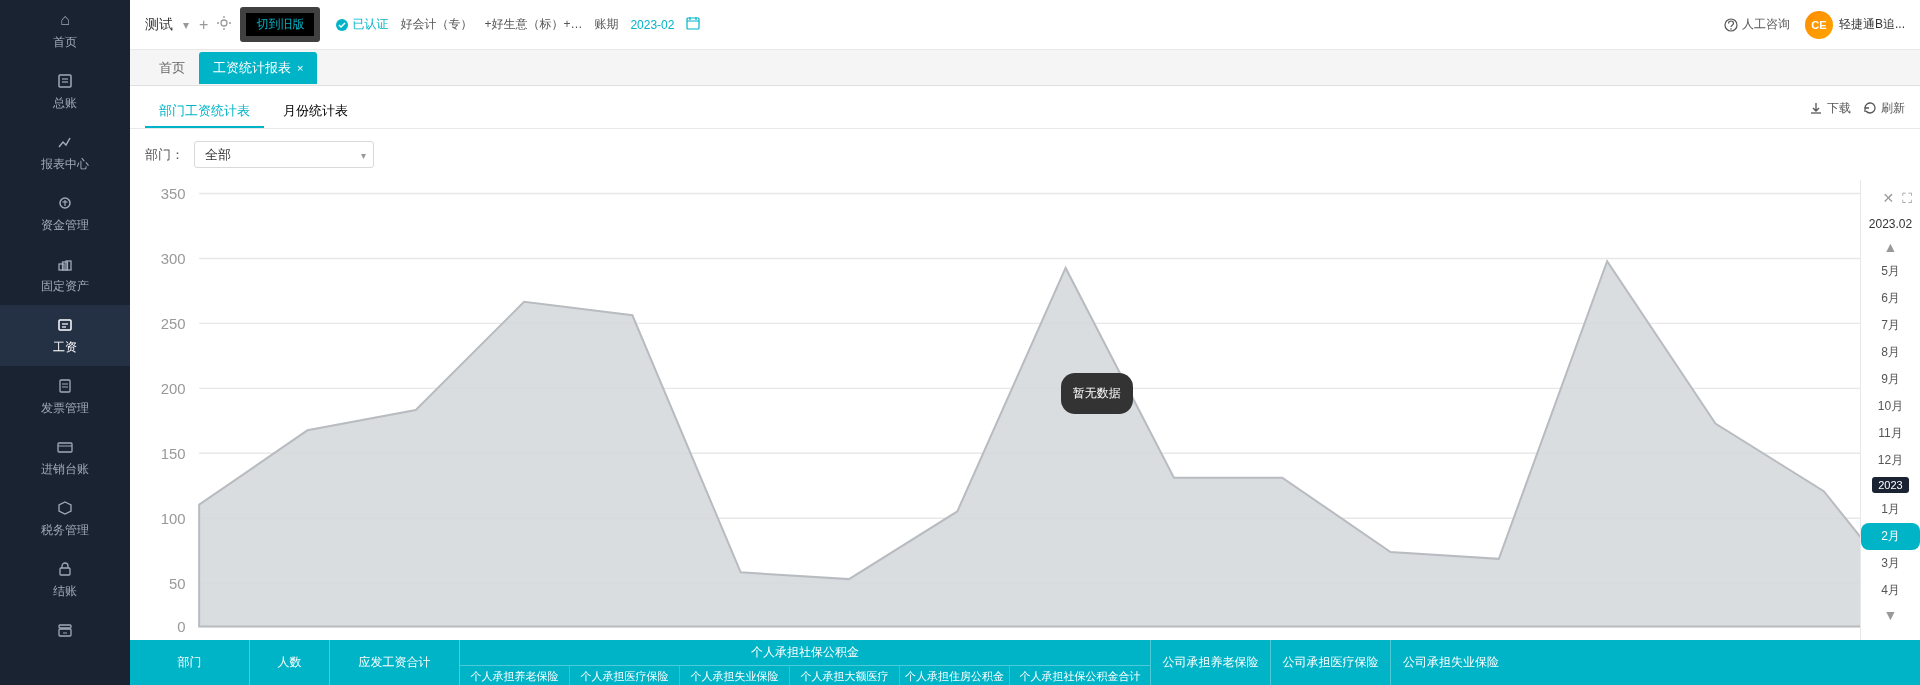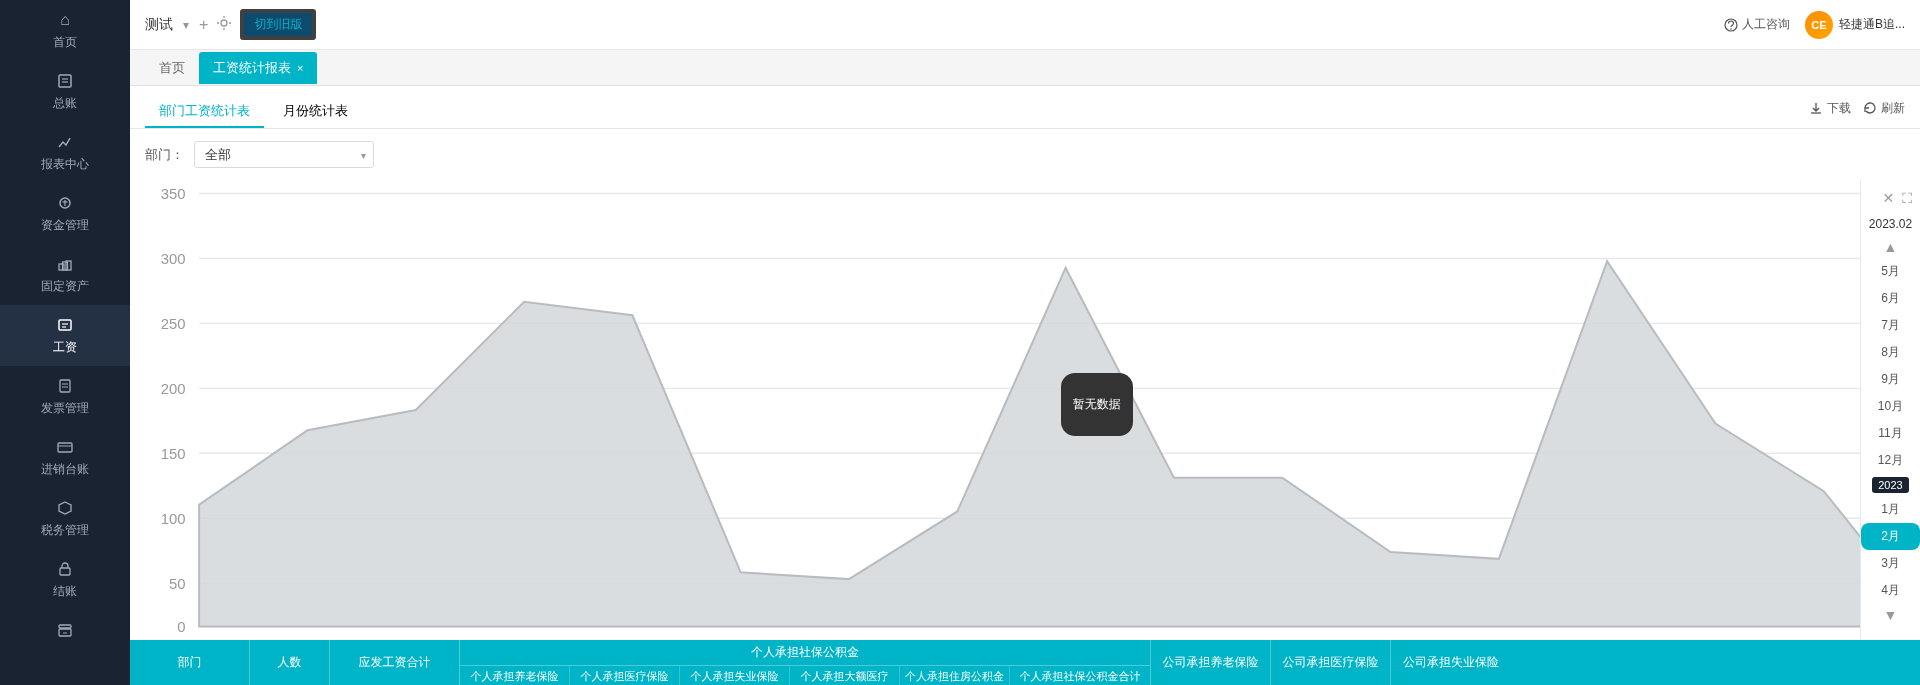--- a/index.html
+++ b/index.html
@@ -99,23 +99,23 @@
     .topbar-arrow {
       color: #999;
       font-size: 12px;
     }
     .topbar-actions {
       display: flex;
       align-items: center;
       gap: 8px;
     }
     .btn-old {
-      border: 4px solid #404040;
+      border: 6px solid #404040;
       color: #00b4c8;
-      background: #0c4a6e;
+      background: #000000;
       padding: 3px 10px;
       border-radius: 3px;
       font-size: 12px;
       cursor: pointer;
     }
     .topbar-status {
       display: flex;
       align-items: center;
       gap: 12px;
       margin-left: 5px;
@@ -381,21 +381,21 @@
       padding: 2px 6px;
       border-radius: 3px;
       margin: 3px 0;
     }
 
     
     .chart-tooltip {
       position: absolute;
       background: #333;
       color: white;
-      padding: 23px 12px;
+      padding: 12px 12px;
       border-radius: 14px;
       font-size: 12px;
       white-space: nowrap;
       z-index: 5;
     }
   </style>
 </head>
 <body>
 
 <div class="sidebar">
@@ -509,20 +509,41 @@
     <span class="topbar-arrow">▾</span>
     <div class="topbar-actions">
       <span style="color:#999;font-size:16px;cursor:pointer;">+</span>
       <span style="color:#999;cursor:pointer;">
         <svg width="16" height="16" viewBox="0 0 16 16" fill="none">
             <circle cx="8" cy="8" r="3" stroke="#999" stroke-width="1.3"></circle>
             <path d="M8 1v2M8 13v2M1 8h2M13 8h2" stroke="#999" stroke-width="1.3"></path>
           </svg>
       </span>
       <button class="btn-old">切到旧版</button>
+    </div>
+    <div class="topbar-status">
+      <span class="status-certified">
+        <svg width="14" height="14" viewBox="0 0 14 14" fill="none">
+            <circle cx="7" cy="7" r="6" fill="#00b4c8"></circle>
+            <path d="M4 7l2 2 4-4" stroke="white" stroke-width="1.5" fill="none"></path>
+          </svg>
+        <span>已认证</span>
+      </span>
+      <span>好会计（专）</span>
+      <span>+好生意（标）+…</span>
+      <span>账期</span>
+      <span style="color:#00b4c8; font-weight:500;">2023-02</span>
+      <span style="color:#00b4c8;cursor:pointer;">
+        <svg width="14" height="14" viewBox="0 0 14 14" fill="none">
+            <rect x="1" y="2" width="12" height="11" rx="1" stroke="#00b4c8" stroke-width="1.2"></rect>
+            <line x1="1" y1="5" x2="13" y2="5" stroke="#00b4c8" stroke-width="1"></line>
+            <line x1="4" y1="1" x2="4" y2="4" stroke="#00b4c8" stroke-width="1.2"></line>
+            <line x1="10" y1="1" x2="10" y2="4" stroke="#00b4c8" stroke-width="1.2"></line>
+          </svg>
+      </span>
     </div>
     <div class="topbar-right">
       <div class="btn-consult">
         <svg width="14" height="14" viewBox="0 0 14 14" fill="none">
             <circle cx="7" cy="7" r="6" stroke="#555" stroke-width="1.2"></circle>
             <path d="M4.5 5.5a2.5 2.5 0 0 1 5 0c0 1.5-2.5 2-2.5 3.5" stroke="#555" stroke-width="1.2"></path>
             <circle cx="7" cy="11" r="0.8" fill="#555"></circle>
           </svg>
         <span>人工咨询</span>
       </div>

